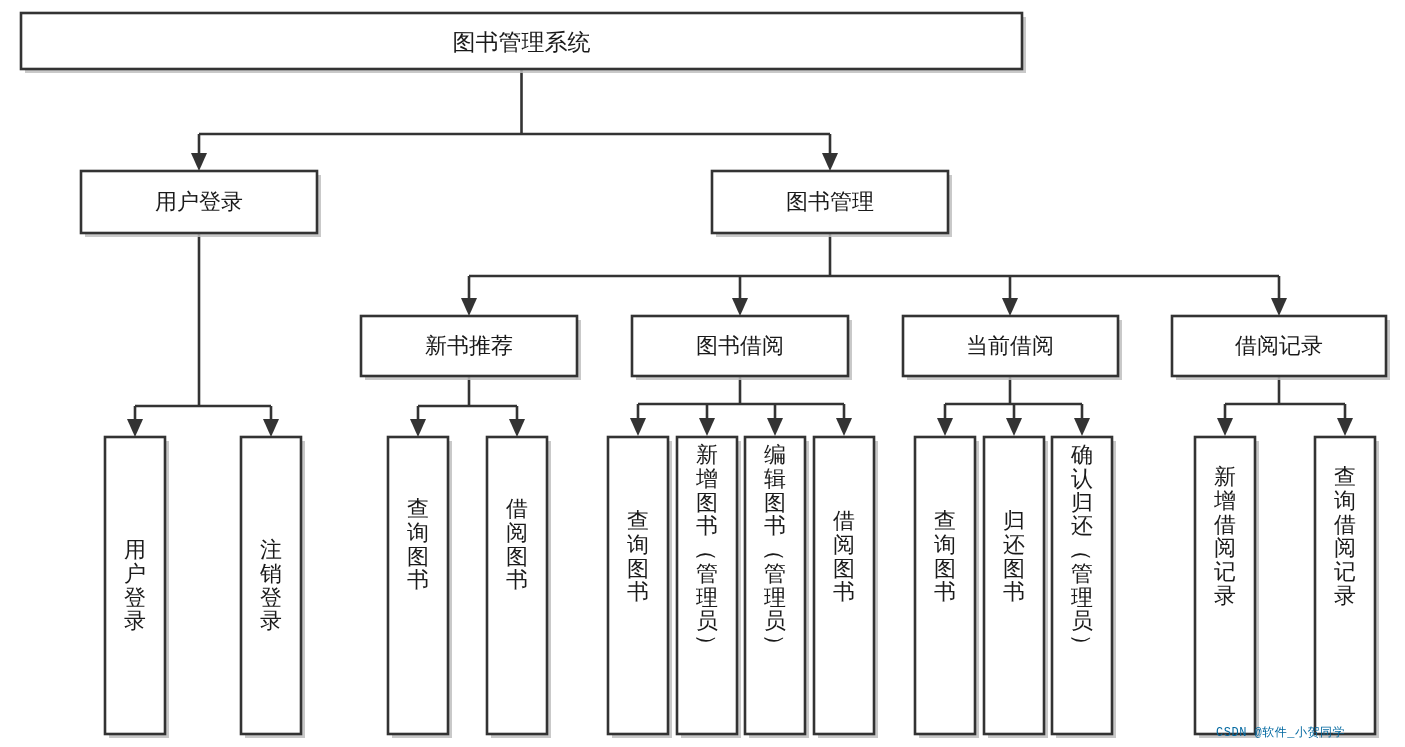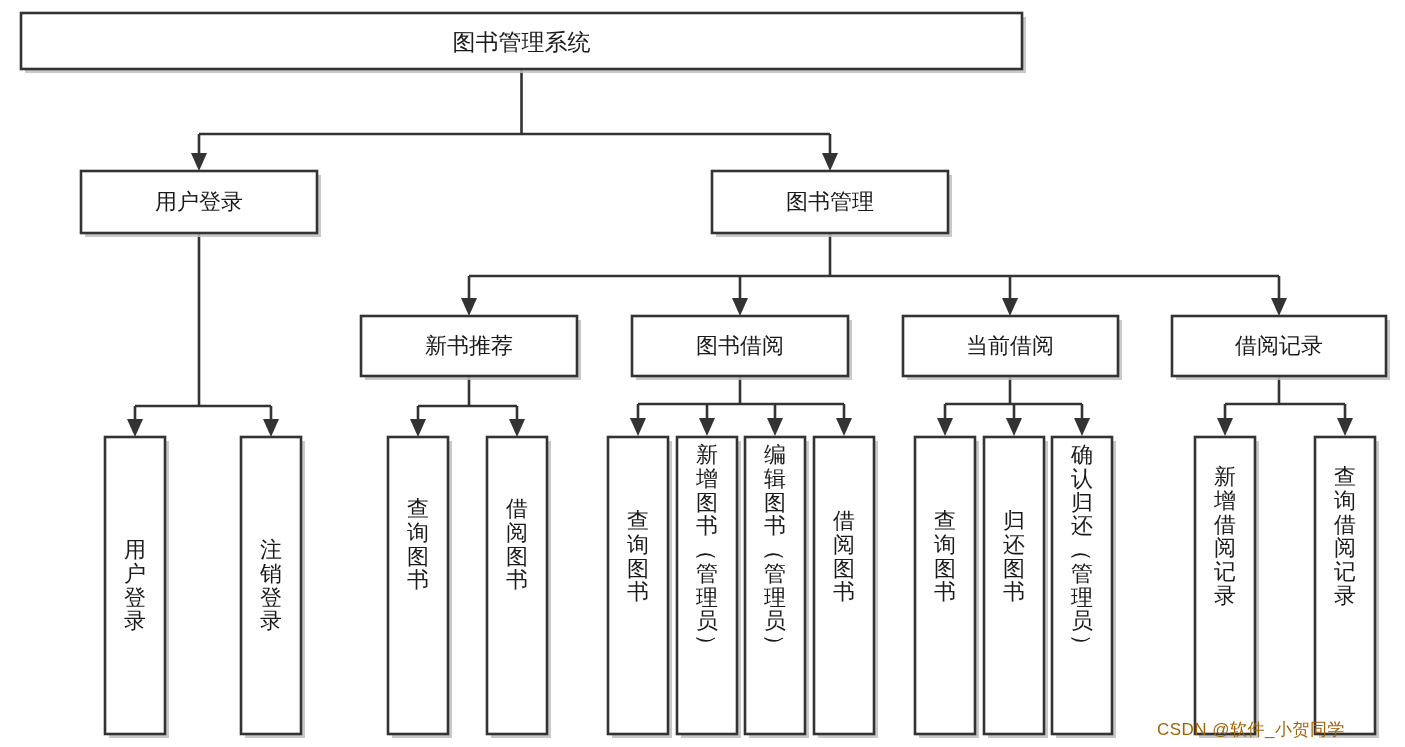--- a/index.html
+++ b/index.html
@@ -78,23 +78,23 @@
     display: block;
   }
   .vlabel span.rot {
     display: block;
     transform: rotate(90deg);
   }
   .watermark {
     position: absolute;
     right: 14px;
     bottom: 6px;
-    font-family: Liberation Sans, sans-serif;
-    font-size: 17px;
-    color: #a16207;
+    font-family: Liberation Mono, monospace;
+    font-size: 12px;
+    color: #0369a1;
     letter-spacing: 0.5px;
     white-space: nowrap;
     user-select: none;
   }
 </style>
 </head>
 <body>
 
 <div id="diagram-root">
 

